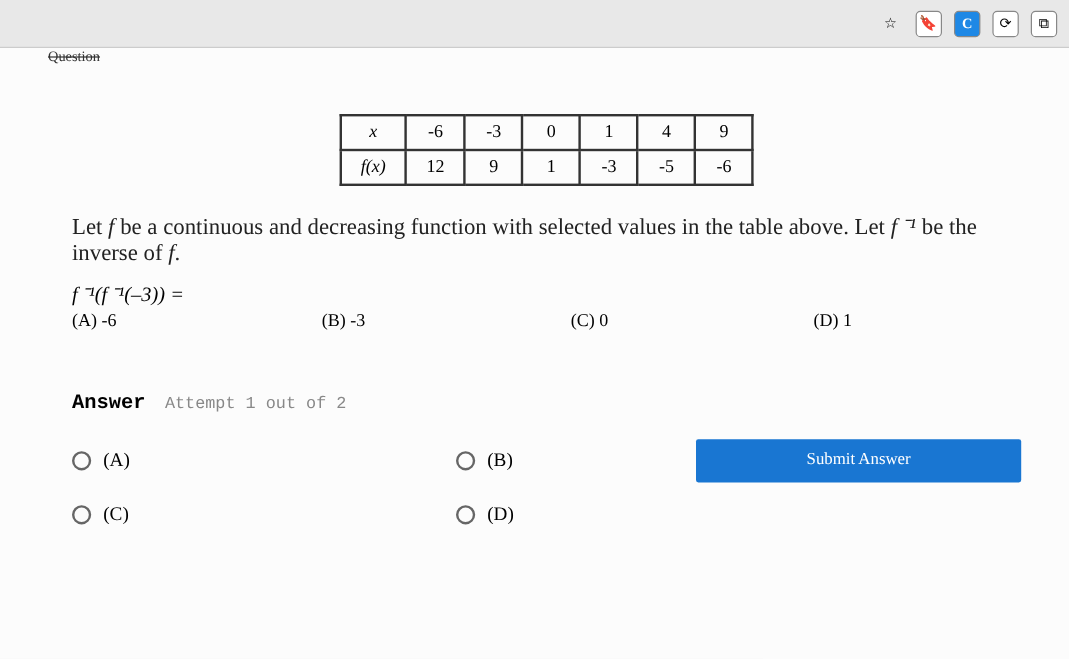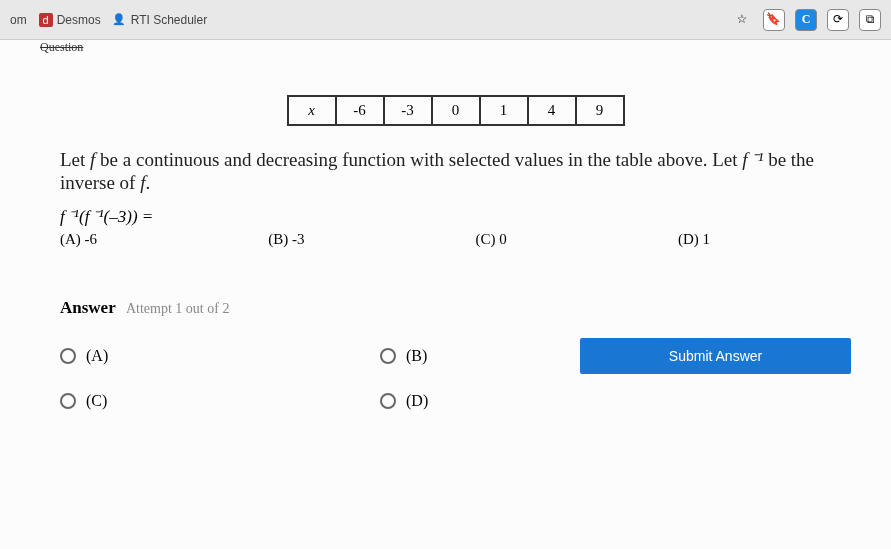--- a/index.html
+++ b/index.html
@@ -98,21 +98,21 @@
       justify-content: space-between;
       width: 650px;
       font-size: 15px;
       margin-bottom: 50px;
     }
     .choice-item {
       display: flex;
       align-items: center;
     }
     .answer-header {
-      font-family: Liberation Serif, serif;
+      font-family: Liberation Mono, monospace;
       font-size: 17px;
       margin-bottom: 20px;
     }
     .attempt-text {
       color: #888;
       font-size: 14px;
       font-weight: normal;
       margin-left: 6px;
     }
     .answer-options {
@@ -134,43 +134,32 @@
       border: 2px solid #666;
       border-radius: 50%;
       display: inline-block;
     }
     .submit-btn {
       background: #1976d2;
       color: #fff;
       border: none;
       padding: 10px 20px;
       font-size: 14px;
-      font-family: Liberation Sans, sans-serif;
+      font-family: Liberation Serif, serif;
       cursor: pointer;
       border-radius: 2px;
       grid-row: 1;
       grid-column: 3;
     }
     .ital { font-style: italic; }
   </style>
 </head>
 <body>
 
 <div class="browser-bar">
-  <div class="bookmarks">
-    <span>om</span>
-    <div class="bookmark-item">
-      <span class="bookmark-icon" style="background:#b33;color:#fff;border-radius:2px;">d</span>
-      <span>Desmos</span>
-    </div>
-    <div class="bookmark-item">
-      <span class="bookmark-icon">👤</span>
-      <span>RTI Scheduler</span>
-    </div>
-  </div>
   <div class="browser-controls">
     <div class="browser-control-icon" style="border:none;background:transparent;">☆</div>
     <div class="browser-control-icon">🔖</div>
     <div class="browser-control-icon" style="background:#1e88e5;color:#fff;font-weight:bold;">C</div>
     <div class="browser-control-icon">⟳</div>
     <div class="browser-control-icon">⧉</div>
   </div>
 </div>
 
 <div class="page-content">
@@ -180,20 +169,29 @@
     <tbody>
         <tr>
       <td class="header-cell">x</td>
       <td>-6</td>
       <td>-3</td>
       <td>0</td>
       <td>1</td>
       <td>4</td>
       <td>9</td>
     </tr>
+    <tr>
+      <td class="header-cell">f(x)</td>
+      <td>12</td>
+      <td>9</td>
+      <td>1</td>
+      <td>-3</td>
+      <td>-5</td>
+      <td>-6</td>
+    </tr>
   </tbody>
     </table>
 
   <div class="question-text">
     <span>Let </span><span class="ital">f</span><span> be a continuous and decreasing function with selected values in the table above.  Let </span><span class="ital">f ⁻¹</span><span> be the inverse of </span><span class="ital">f</span><span>.</span>
   </div>
 
   <div class="math-expr">f ⁻¹(f ⁻¹(–3)) =</div>
 
   <div class="choices-row">

